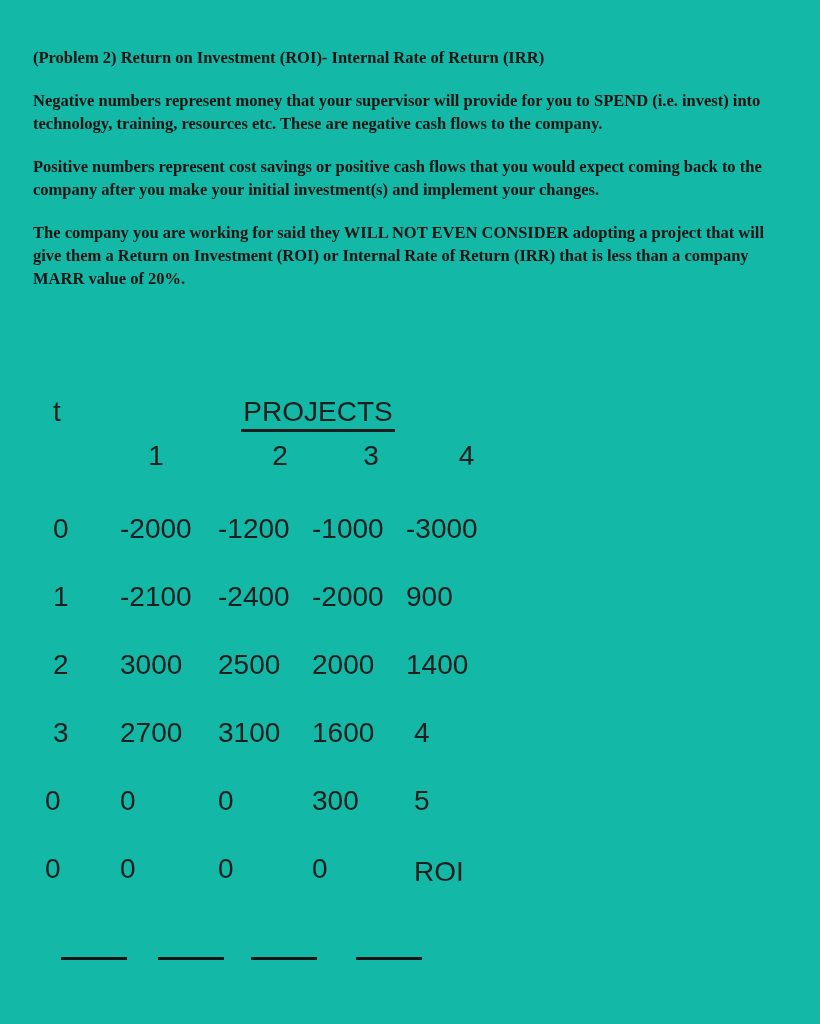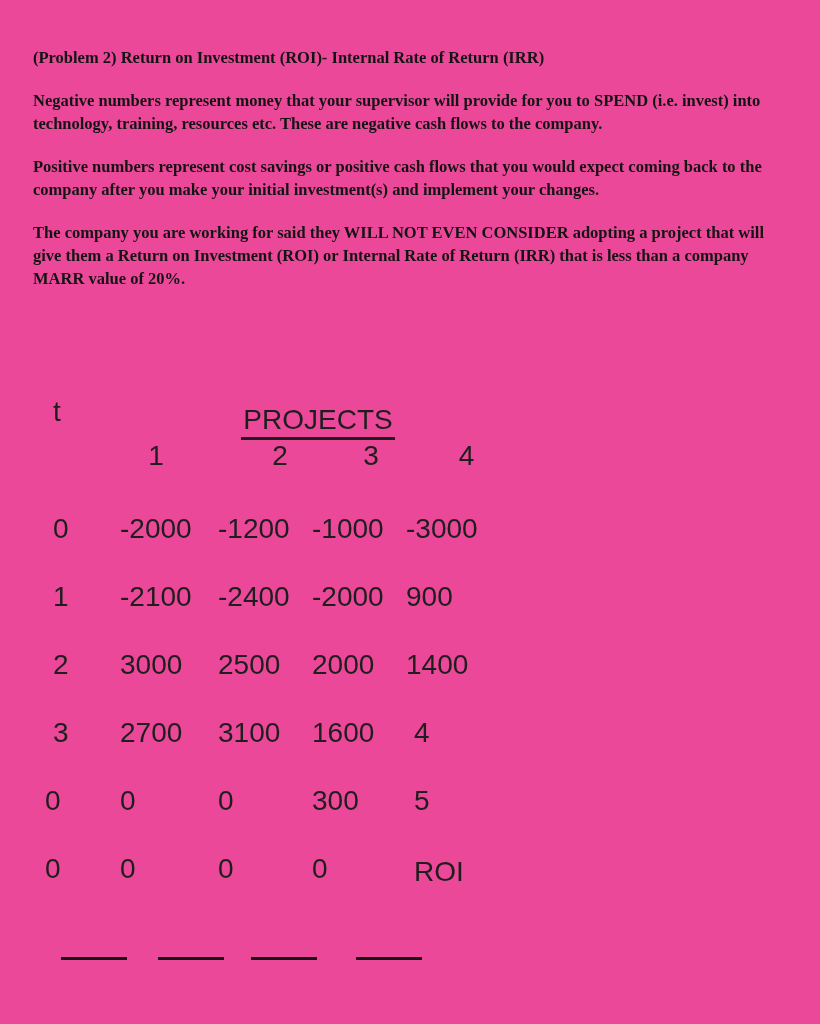--- a/index.html
+++ b/index.html
@@ -1,17 +1,17 @@
 <!DOCTYPE html>
 <html><head>
 <meta charset="utf-8">
 <style>
   html,body{margin:0;padding:0;background:#ffffff;}
   .page{
-    position:relative;width:820px;height:1024px;background:#ec4899;
+    position:relative;width:820px;height:1024px;background:#14b8a6;
     overflow:hidden;color:#1c1c1c;font-family:"Liberation Serif",serif;
   }
   .textblock{position:absolute;left:33px;top:46px;width:756px;}
   .para{margin:0 0 20px 0;font-weight:bold;font-size:16.5px;line-height:23px;color:#141414;}
 
   .cashflow{
     position:absolute;left:45px;top:395px;
     display:grid;
     grid-template-columns:75px 98px 94px 94px 91px;
     grid-template-rows:44px 73px 68px 68px 68px 68px 68px 68px 44px;
@@ -22,21 +22,21 @@
   .lab{padding-left:8px;text-align:left;}
   .val{text-align:left;}
   .hnum{text-align:center;}
   .h1{transform:translateX(-13px);}
   .h2{transform:translateX(15px);}
   .h3{transform:translateX(12px);}
   .h4{transform:translateX(15px);}
   .projects-cell{grid-column:3/5;text-align:center;}
   .projects-cell .u{
     display:inline-block;border-bottom:3px solid #1e1e1e;
-    transform:translateX(6px);padding:0 2px 1px 2px;margin-top:8px;
+    transform:translateX(6px);padding:0 2px 1px 2px;
   }
   .z1{padding-right:6px;}
   .z2{padding-right:14px;}
   .z3{padding-right:8px;}
   .z4{padding-right:21px;}
   .roi{padding-top:3px;}
   .blank{
     margin-left:auto;width:66px;height:34px;
     border-bottom:3.5px solid #161616;
   }

